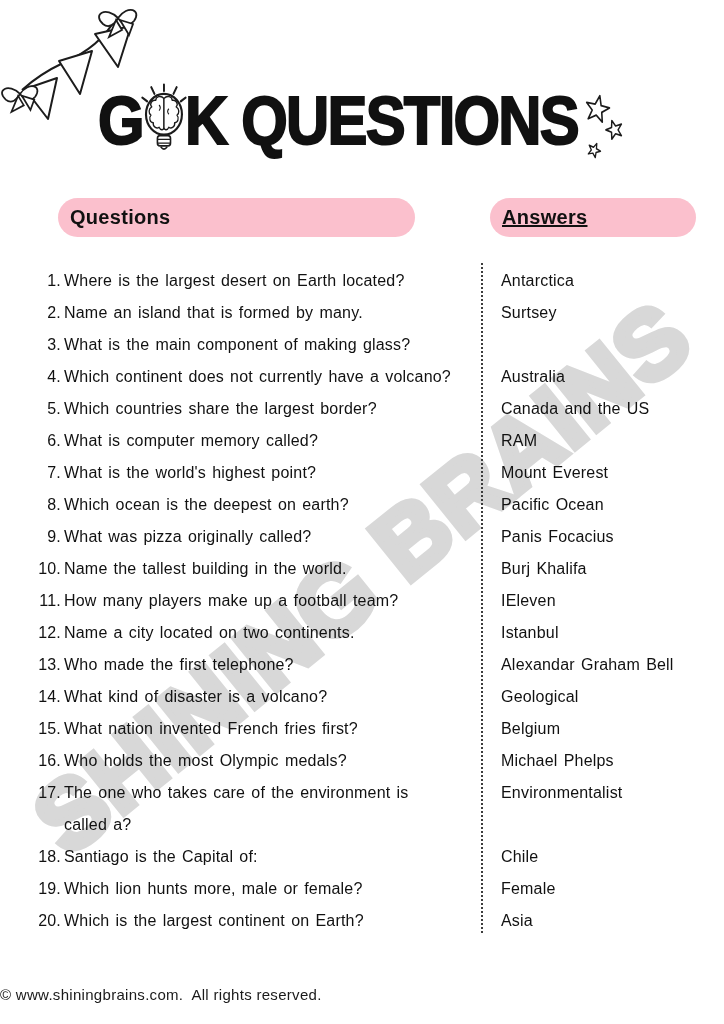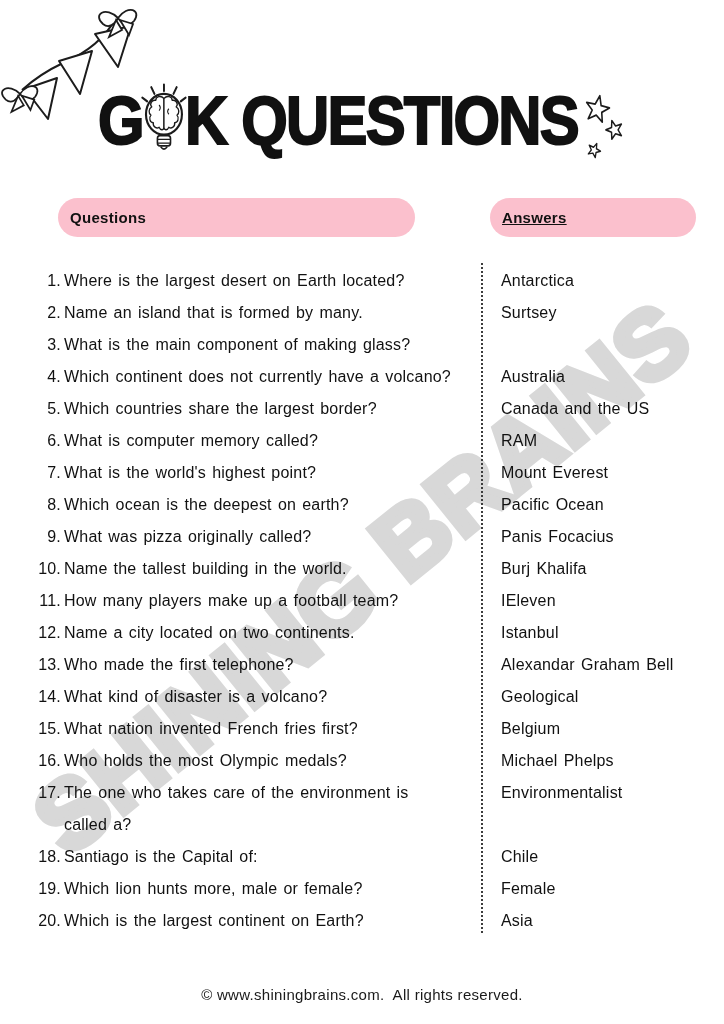--- a/index.html
+++ b/index.html
@@ -26,41 +26,41 @@
   .title-txt{
     font-size:68px; font-weight:bold; letter-spacing:-2px; line-height:1;
     -webkit-text-stroke:2px var(--ink,#111); white-space:pre;
   }
   .bulb{width:52px; height:72px; margin:0 -2px; position:relative; top:-2px;}
   .stars{width:52px; height:86px; margin-left:2px; position:relative; top:8px;}
   
   .bar{
     position:absolute; top:198px; height:39px; border-radius:19.5px;
     background:var(--pink,#fbc0cd); display:flex; align-items:center;
-    font-size:15px; font-weight:bold; letter-spacing:.3px; padding-left:12px; box-sizing:border-box;
+    font-size:20px; font-weight:bold; letter-spacing:.3px; padding-left:12px; box-sizing:border-box;
   }
   .bar-questions{left:58px; width:357px;}
   .bar-answers{left:490px; width:206px;text-decoration:underline;}
   
   .divider{
     position:absolute; left:481px; top:263px; height:670px; width:0;
     border-left:2px dotted #3c3c3c;
   }
   .qa-list{position:absolute; left:34px; top:265px; width:676px;}
   .qa-row{
     display:grid; grid-template-columns:28px 412px 1fr;
     font-size:16px; line-height:32px; letter-spacing:.2px; word-spacing:1.5px;
     align-items:start;
   }
   .num{text-align:right; padding-right:1px;}
   .q{padding-left:2px; white-space:pre-line;}
   .a{padding-left:27px; white-space:nowrap;}
   
   .footer{
-    position:absolute; left:0; top:986px; width:724px; text-align:center;
+    position:absolute; left:0; top:986px; width:724px; 
     font-size:15px; letter-spacing:.3px; color:#1a1a1a; white-space:pre;
   }
   svg .ln{fill:none; stroke:#1c1c1c;}
   svg .shp{fill:#ffffff; stroke:#1c1c1c;}
 </style>
 </head>
 <body>
 
 <div class="page">
 

